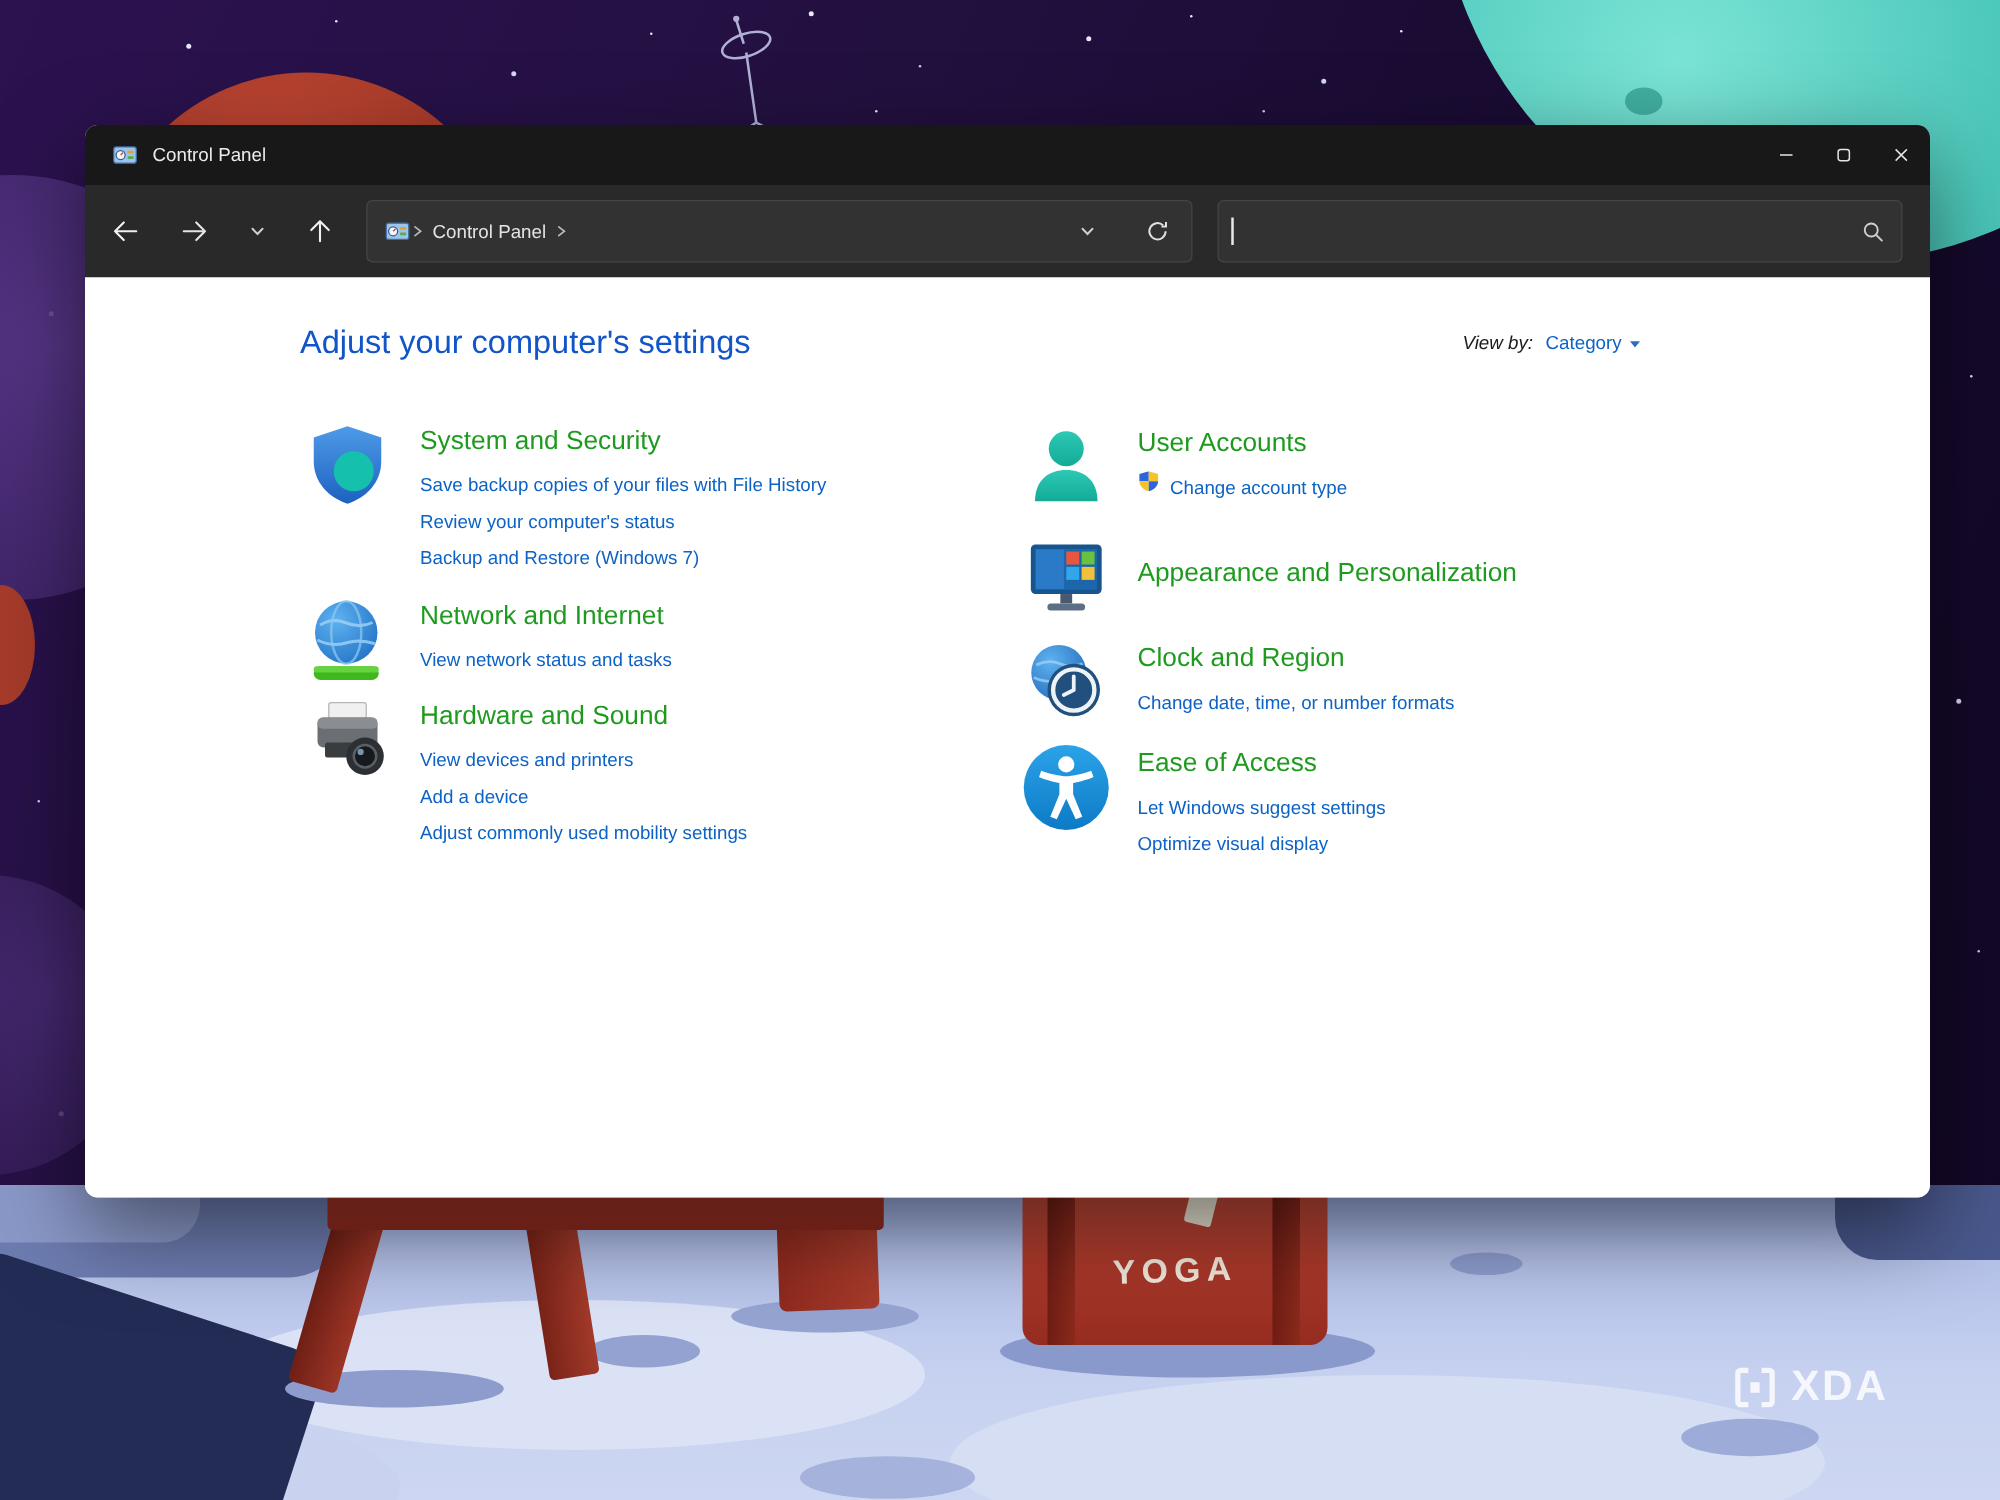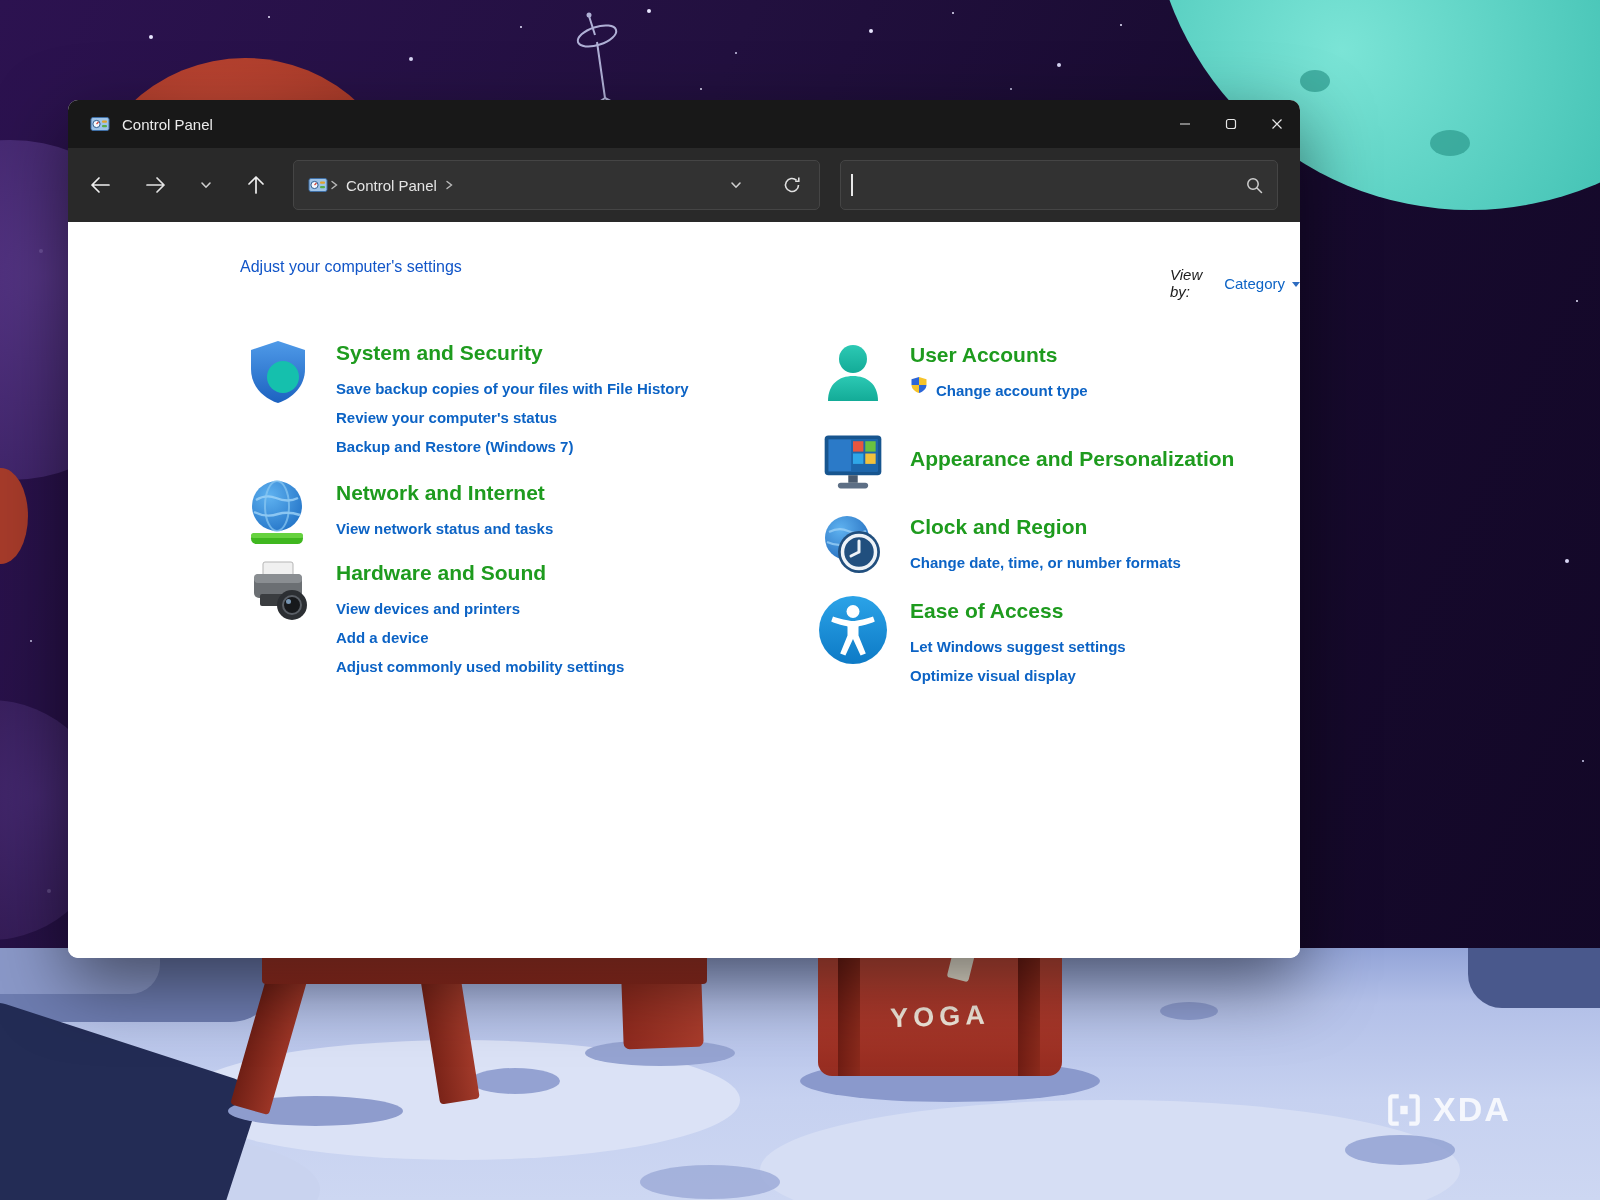--- a/index.html
+++ b/index.html
@@ -1,18 +1,18 @@
 <!DOCTYPE html>
 <html><head>
 <meta charset="utf-8">
 <style>
   * { margin:0; padding:0; box-sizing:border-box; }
   html,body { width:1600px; height:1200px; overflow:hidden; }
   body { font-family:"Liberation Sans","DejaVu Sans",sans-serif; }
-  a { text-decoration:none; cursor:pointer;font-weight:bold; }
+  a { text-decoration:none; cursor:pointer; }
 
   .stage { position:relative; width:1600px; height:1200px; overflow:hidden;
     background:linear-gradient(115deg,#2c1250 0%,#22103f 35%,#170a2e 65%,#120726 100%); }
   .abs { position:absolute; }
 
   
   .stars1 { left:0; top:0; width:2px; height:2px; border-radius:50%; background:transparent;
     box-shadow:150px 36px 0 1px #e9e7ff,268px 16px 0 0 #e9e7ff,410px 58px 0 1px #d8d6f5,
     520px 26px 0 0 #e9e7ff,648px 10px 0 1px #e9e7ff,735px 52px 0 0 #cfccee,870px 30px 0 1px #e9e7ff,
     952px 12px 0 0 #e9e7ff,1058px 64px 0 1px #d8d6f5,1120px 24px 0 0 #e9e7ff,1010px 88px 0 0 #cfccee,
@@ -69,21 +69,21 @@
   .suitcase-label { position:absolute; left:50%; top:56%; transform:translate(-50%,-50%) rotate(-2deg);
     color:#f2e9dc; font-size:27px; letter-spacing:5px; font-weight:600; }
   .tag { position:absolute; left:132px; top:8px; width:22px; height:30px; background:#eae4d4;
     border-radius:3px; transform:rotate(14deg); }
 
   .watermark { left:1385px; top:1090px; display:flex; align-items:center; gap:10px;
     color:rgba(255,255,255,.82); }
   .watermark-text { font-size:34px; font-weight:700; letter-spacing:2px; }
 
   
-  .window { left:68px; top:100px; width:1232px; height:858px; border-radius:10px; overflow:hidden;
+  .window { left:68px; top:100px; width:1476px; height:858px; border-radius:10px; overflow:hidden;
     background:#fff; box-shadow:0 25px 70px rgba(0,0,0,.5); z-index:10; }
   .titlebar { height:48px; background:#181818; display:flex; align-items:center; padding-left:22px; gap:12px; }
   .titlebar-title { color:#ebebeb; font-size:15px; }
   .window-controls { margin-left:auto; display:flex; height:100%; }
   .wc-btn { width:46px; height:100%; display:flex; align-items:center; justify-content:center; }
 
   .toolbar { height:74px; background:#292929; display:flex; align-items:center; padding:0 22px 0 12px; }
   .nav-btn { width:40px; height:40px; display:flex; align-items:center; justify-content:center; border-radius:6px; flex:none; }
   .nav-btn.sm { width:28px; }
   .gap16 { margin-left:16px; }
@@ -92,21 +92,21 @@
   .crumb-text { color:#e4e4e4; font-size:15px; margin:0 6px; white-space:nowrap; }
   .crumb-btn { width:34px; height:34px; display:flex; align-items:center; justify-content:center; border-radius:4px; flex:none; }
   .crumb-right { margin-left:auto; display:flex; align-items:center; gap:22px; }
   .search-field { margin-left:20px; width:555px; height:50px; border-radius:5px; background:#323232;
     border:1px solid #454545; display:flex; align-items:center; padding:0 14px 0 10px; }
   .caret-line { width:1.5px; height:22px; background:#e8e8e8; flex:none; }
   .search-input { flex:1; background:transparent; border:none; outline:none; color:#e9e9e9; font-size:15px;
     font-family:"Liberation Sans","DejaVu Sans",sans-serif; padding-left:6px; }
 
   .content { position:relative; height:736px; background:#ffffff; }
-  .page-heading { position:absolute; left:172px; top:36px; font-size:16px; font-weight:400; color:#1155c8; }
+  .page-heading { position:absolute; left:172px; top:36px; font-size:26px; font-weight:400; color:#1155c8; }
   .viewby { position:absolute; left:1102px; top:44px; display:flex; align-items:center; gap:10px; font-size:15px; }
   .viewby-label { color:#1b1b1b;font-style:italic; }
   .viewby-value { color:#0c63c5; display:flex; align-items:center; gap:7px; }
   .dd-caret { width:0; height:0; border-left:4.5px solid transparent; border-right:4.5px solid transparent;
     border-top:5px solid #2d6cc0; margin-top:2px; }
 
   .cat { position:absolute; display:flex; gap:20px; }
   .cat-icon { width:76px; height:72px; display:flex; align-items:flex-start; justify-content:center; flex:none; cursor:pointer; }
   .cat-icon.r { width:75px; }
   .cat-text { display:flex; flex-direction:column; padding-top:2px; }

